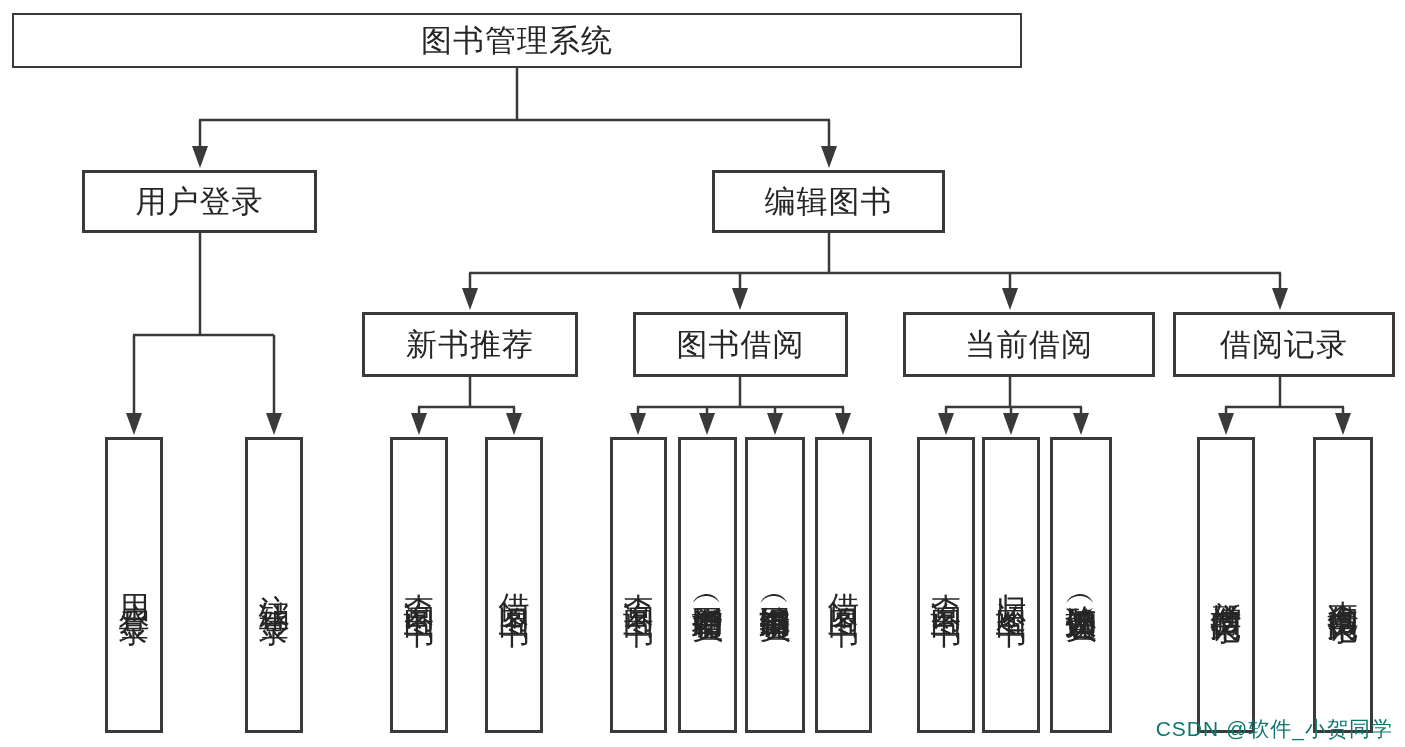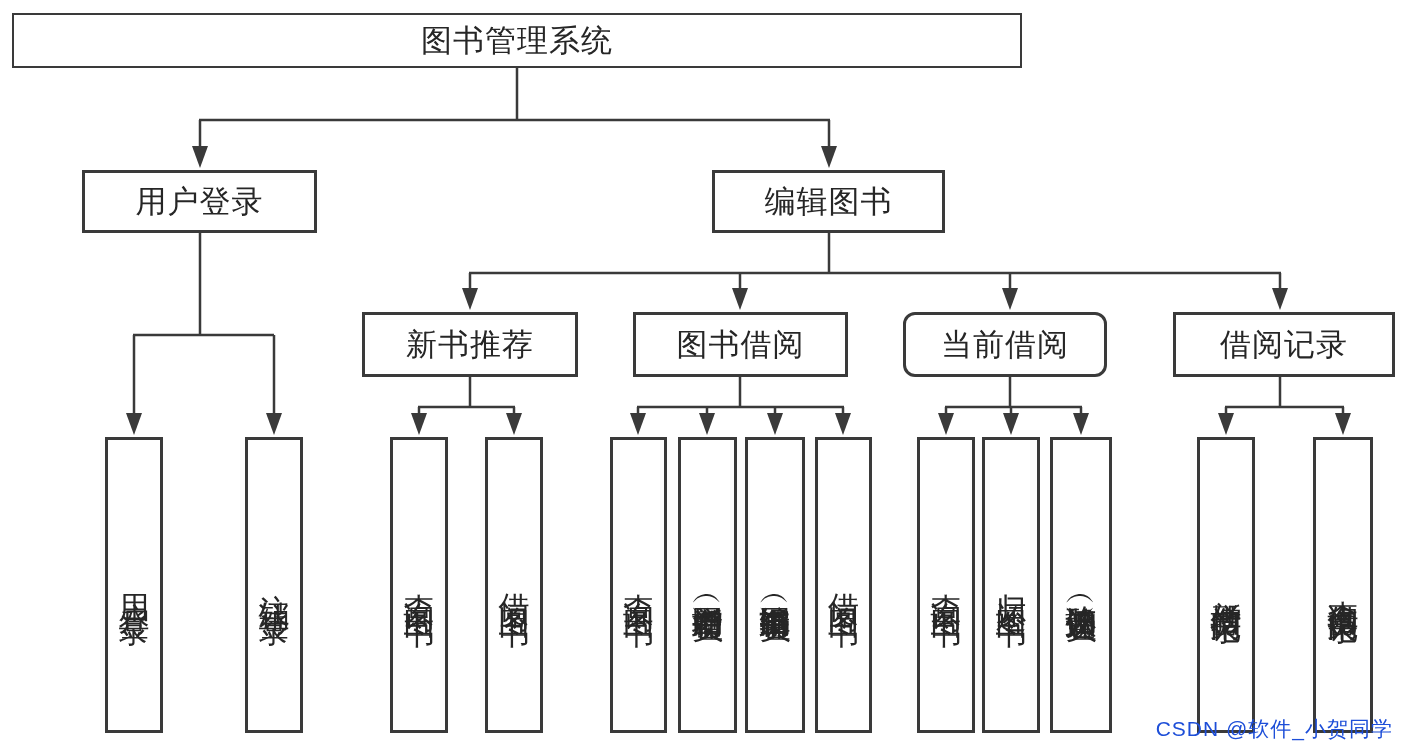--- a/index.html
+++ b/index.html
@@ -28,21 +28,21 @@
     font-size: 31px;
     letter-spacing: 1px;
     white-space: nowrap;
   }
   
   #box-root        { left: 12px;   top: 13px;  width: 1010px; height: 55px; border-width: 2px; }
   #box-user-login  { left: 82px;   top: 170px; width: 235px;  height: 63px; }
   #box-book-mgmt   { left: 712px;  top: 170px; width: 233px;  height: 63px; }
   #box-new-rec     { left: 362px;  top: 312px; width: 216px;  height: 65px; text-align: center; }
   #box-borrowing   { left: 633px;  top: 312px; width: 215px;  height: 65px; }
-  #box-current     { left: 903px;  top: 312px; width: 204px;  height: 65px; border-radius: 12px; }
+  #box-current     { left: 903px;  top: 312px; width: 252px;  height: 65px; }
   #box-records     { left: 1173px; top: 312px; width: 222px;  height: 65px; }
   
   .vbox { top: 437px; height: 296px; }
   .vbox span {
     writing-mode: vertical-rl;
     text-orientation: mixed;
     line-height: 1;
   }
   .ls-4 span { letter-spacing: 8px; }
   .ls-6 span { letter-spacing: 3px; }
@@ -58,21 +58,21 @@
   #leaf-cb-query     { left: 917px;  width: 58px; }
   #leaf-cb-return    { left: 982px;  width: 58px; }
   #leaf-cb-confirm   { left: 1050px; width: 62px; }
   #leaf-br-add       { left: 1197px; width: 58px; }
   #leaf-br-query     { left: 1313px; width: 60px; }
   #watermark {
     position: absolute;
     right: 12px;
     top: 715px;
     font-size: 21px;
-    color: #1d4ed8;
+    color: #0f766e;
     letter-spacing: 1px;
     white-space: nowrap;
   }
 </style>
 </head>
 <body>
 
 <div id="diagram-canvas">
 
   <svg id="connector-lines" viewBox="0 0 1405 747" xmlns="http://www.w3.org/2000/svg">

